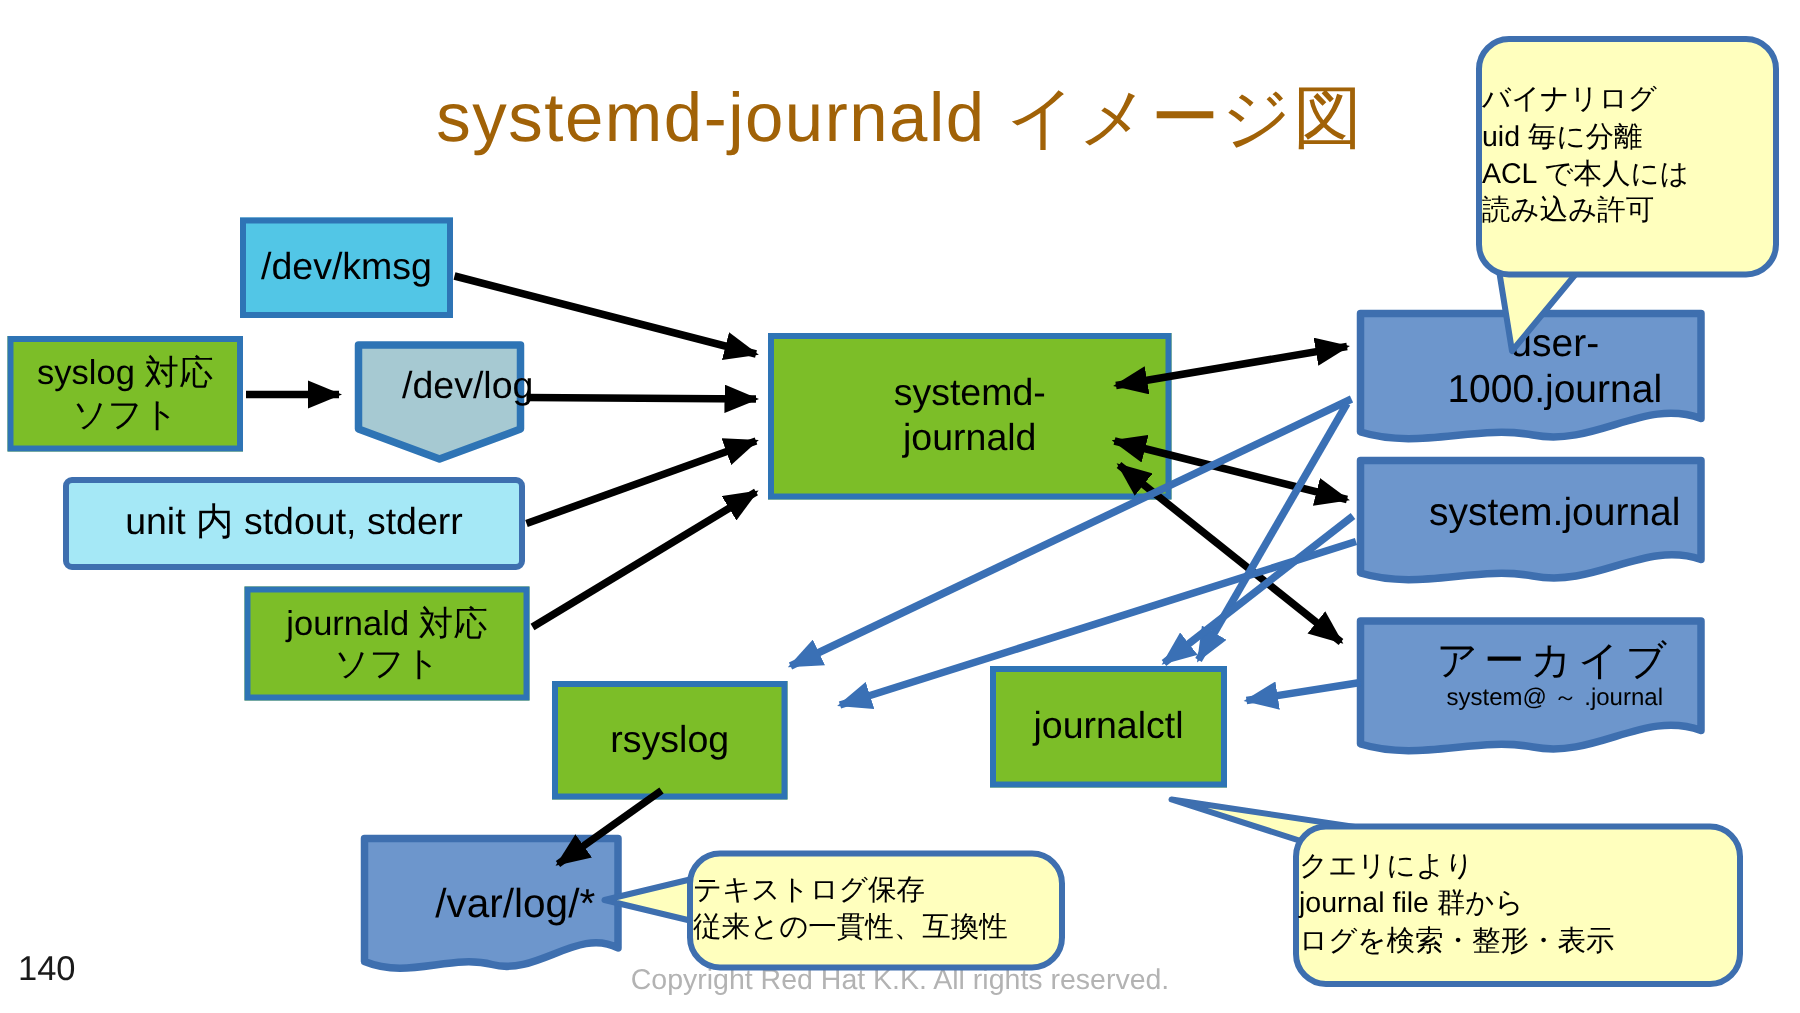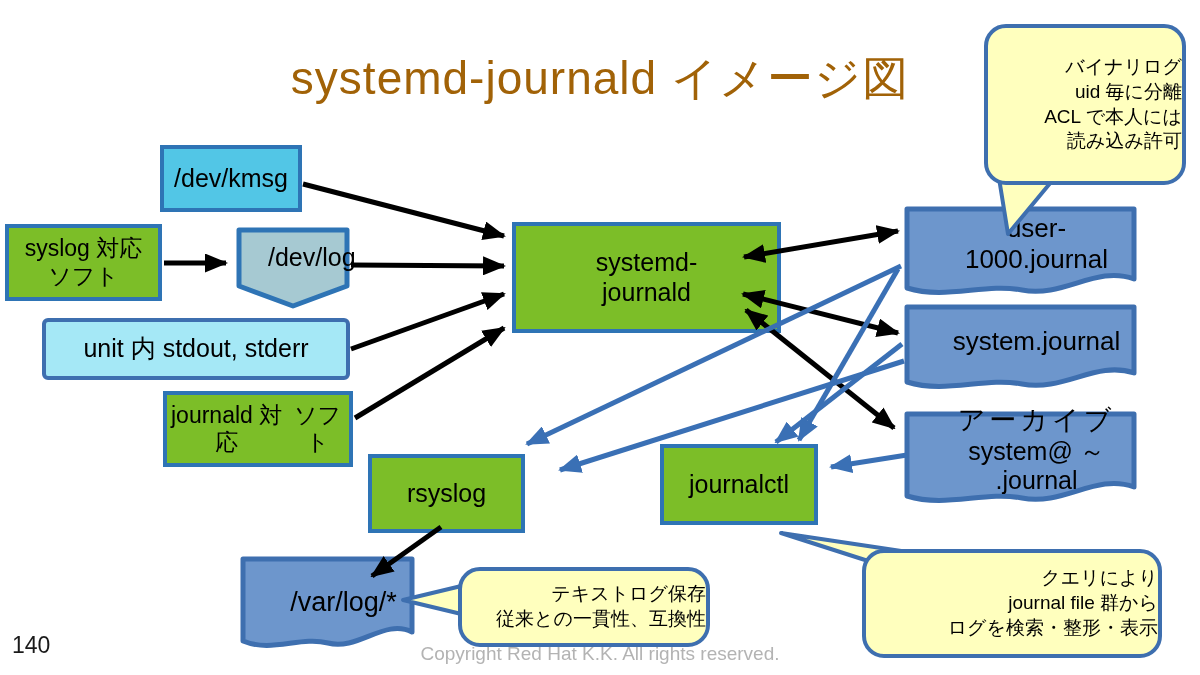--- a/index.html
+++ b/index.html
@@ -18,21 +18,21 @@
   .rect{background:#7CBE28;border:4px solid #2E74B5;}
   .cyan{background:#52C6E6;border:4px solid #2E74B5;align-items:center;}
   .round{background:#A5E8F6;border:4px solid #3E6FAF;border-radius:6px;}
   .shape{background:transparent;border:none;padding-left:32px;}
   .shape svg{position:absolute;left:0;top:0;width:100%;height:100%;}
   .shape .lbl{position:relative;z-index:2;width:100%;text-align:center;}
   .small{font-size:23px;}
   .overlay{position:absolute;left:0;top:0;width:1200px;height:675px;z-index:2;pointer-events:none;}
   .callout{
     position:absolute;z-index:3;background:#FFFFBE;border:4px solid #3E6FAF;border-radius:22px;
-    display:flex;flex-direction:column;align-items:flex-end;justify-content:center;
+    display:flex;flex-direction:column;align-items:flex-start;justify-content:center;
     text-align:center;font-size:19px;line-height:1.3;box-sizing:border-box;
   }
   .tails{z-index:3;}
   .page-num{position:absolute;left:12px;top:632px;font-size:23px;color:#1a1a1a;z-index:1;}
   .copyright{position:absolute;left:0;top:643px;width:1200px;text-align:center;
     font-size:19px;color:#b3b3b3;z-index:0;}
 </style>
 </head>
 <body>
 
@@ -53,21 +53,21 @@
     <svg viewBox="0 0 114 82" preserveAspectRatio="none">
       <polygon points="3,3 111,3 111,59 57,79 3,59" fill="#A6C9D2" stroke="#2E74B5" stroke-width="5" stroke-linejoin="round"></polygon>
     </svg>
     <div class="lbl" style="padding-bottom:20px;">/dev/log</div>
   </div>
 
   <div class="node round" style="left:42px;top:318px;width:308px;height:62px;">
     <span>unit 内 stdout, stderr</span>
   </div>
 
-  <div class="node rect small" style="left:163px;top:391px;width:190px;height:76px;">
+  <div class="node rect small" style="left:163px;top:391px;width:190px;height:76px;flex-direction:column;">
     <span>journald 対応</span>
     <span>ソフト</span>
   </div>
 
   <div class="node rect" style="left:512px;top:222px;width:269px;height:111px;flex-direction:column;">
     <span>systemd-</span>
     <span>journald</span>
   </div>
 
   <div class="node shape" style="left:904px;top:206px;width:233px;height:92px;">
@@ -83,21 +83,21 @@
     </svg>
     <div class="lbl" style="padding-bottom:14px;font-size:26px;">system.journal</div>
   </div>
 
   <div class="node shape" style="left:904px;top:411px;width:233px;height:95px;">
     <svg viewBox="0 0 233 95" preserveAspectRatio="none">
       <path d="M3 3 L230 3 L230 76 C 192 62, 160 95, 118 87 C 80 80, 42 97, 3 85 Z" fill="#6D96CC" stroke="#3E6FAF" stroke-width="5" stroke-linejoin="round"></path>
     </svg>
     <div class="lbl" style="padding-bottom:16px;">
       <div style="font-size:27px;letter-spacing:4px;">アーカイブ</div>
-      <div style="font-size:25px;">system@ ～ .journal</div>
+      <div style="font-size:16px;">system@ ～ .journal</div>
     </div>
   </div>
 
   <div class="node rect" style="left:368px;top:454px;width:157px;height:79px;">
     <span>rsyslog</span>
   </div>
 
   <div class="node rect" style="left:660px;top:444px;width:158px;height:81px;">
     <span>journalctl</span>
   </div>

